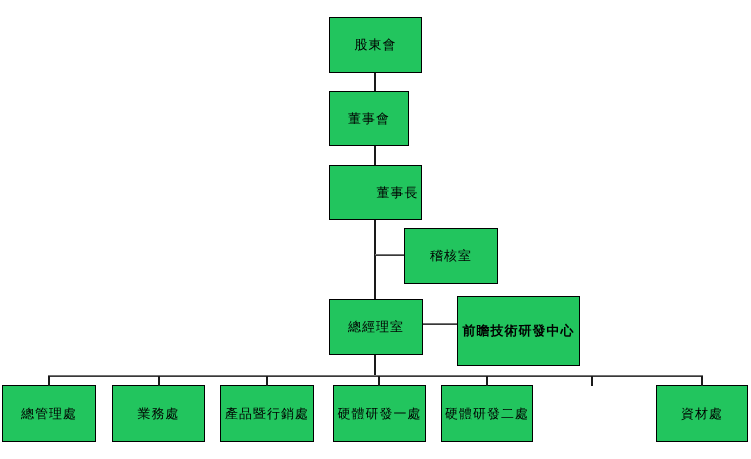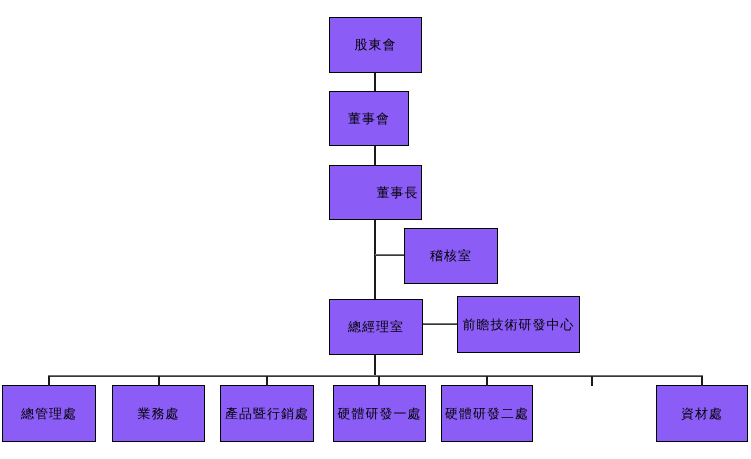--- a/index.html
+++ b/index.html
@@ -11,21 +11,21 @@
     position: relative;
     width: 751px;
     height: 459px;
     background: #ffffff;
     overflow: hidden;
     font-family: "Liberation Sans", sans-serif;
   }
   .node {
     position: absolute;
     box-sizing: border-box;
-    background: #8b5cf6;
+    background: #22c55e;
     border: 1.5px solid #000000;
     display: flex;
     align-items: center;
     justify-content: center;
     font-size: 13px;
     color: #000000;
     letter-spacing: 1px;
     white-space: nowrap;
     text-align: center;
   }
@@ -48,21 +48,21 @@
   <div class="node" style="left:329px; top:17px;  width:93px;  height:56px;">股東會</div>
 
   <div class="node" style="left:329px; top:91px;  width:80px;  height:55px;">董事會</div>
 
   <div class="node" style="left:329px; top:165px; width:93px;  height:55px;padding-left:44px;">董事長</div>
 
   <div class="node" style="left:404px; top:228px; width:94px;  height:56px;">稽核室</div>
 
   <div class="node" style="left:329px; top:299px; width:94px;  height:56px;">總經理室</div>
 
-  <div class="node" style="left:457px; top:296px; width:123px; height:57px;">前瞻技術研發中心</div>
+  <div class="node" style="left:457px; top:296px; width:123px; height:70px;font-weight:bold;">前瞻技術研發中心</div>
 
   <div class="node" style="left:2px;   top:385px; width:94px; height:57px;">總管理處</div>
 
   <div class="node" style="left:112px; top:385px; width:93px; height:57px;">業務處</div>
 
   <div class="node" style="left:220px; top:385px; width:94px; height:57px;">產品暨行銷處</div>
 
   <div class="node" style="left:333px; top:385px; width:93px; height:57px;">硬體研發一處</div>
 
   <div class="node" style="left:441px; top:385px; width:92px; height:57px;">硬體研發二處</div>

